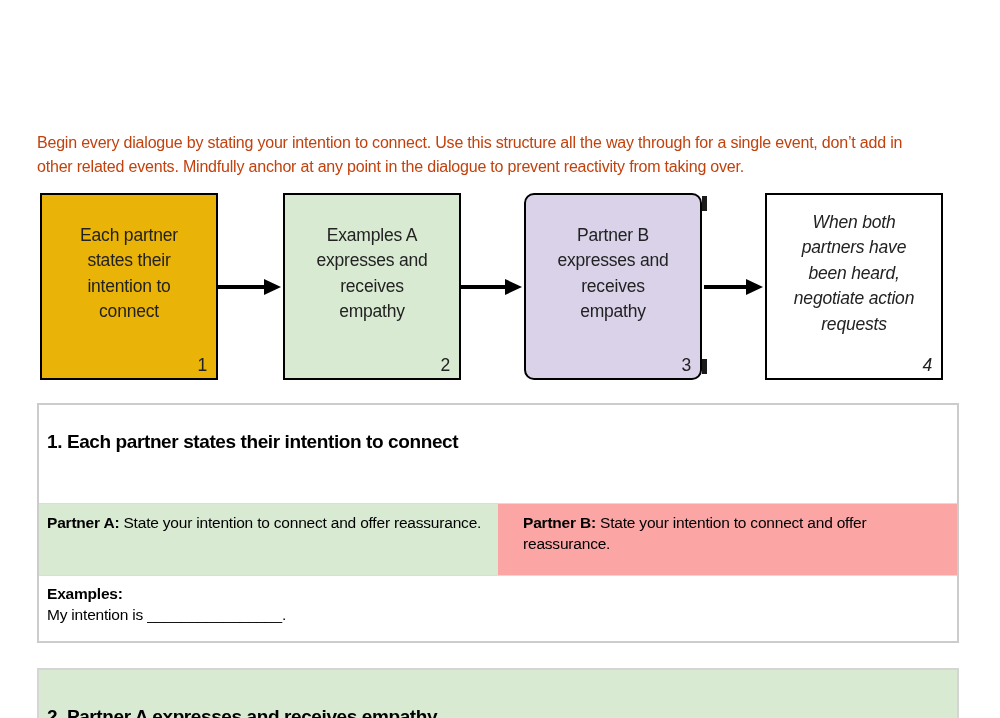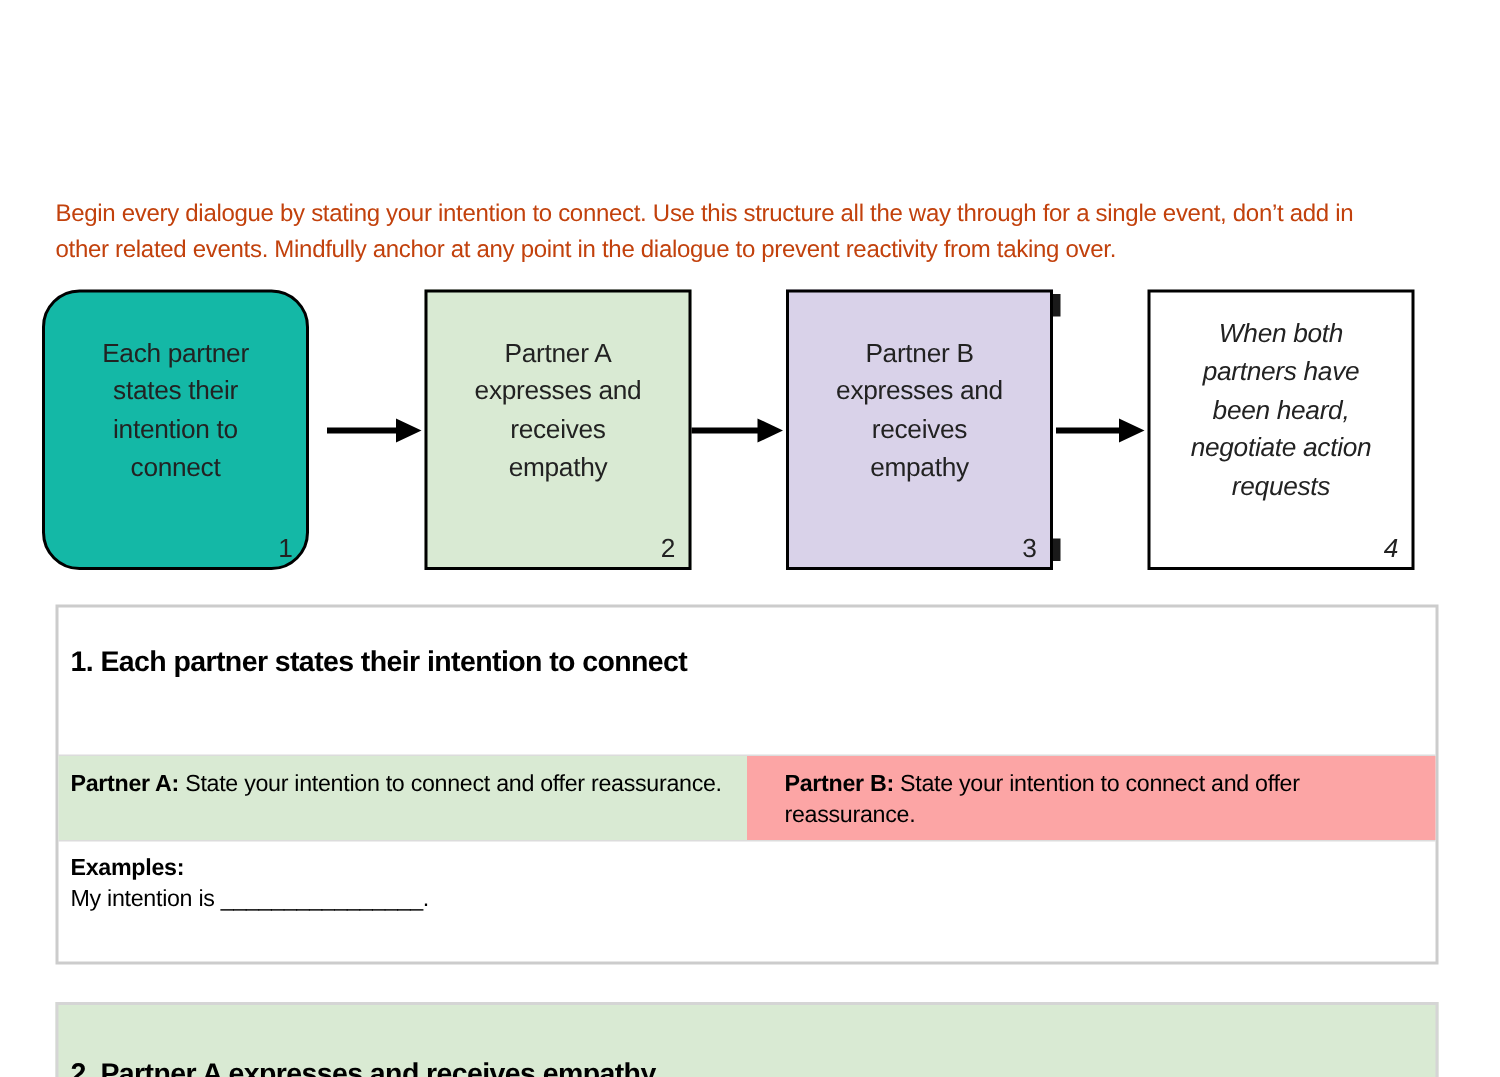--- a/index.html
+++ b/index.html
@@ -49,23 +49,23 @@
     line-height: 25.5px;
     color: #222222;
     white-space: pre-line;
   }
   .flow-box .num {
     position: absolute;
     right: 9px; bottom: 2px;
     font-size: 17.5px;
     color: #222222;
   }
-  .box-1 { left: 28px;  background: #14b8a6; border-radius: 25px; }
+  .box-1 { left: 40px;  background: #eab308; }
   .box-2 { left: 283px; background: #d9ead3; }
-  .box-3 { left: 524px; background: #d9d2e9; }
+  .box-3 { left: 524px; background: #d9d2e9; border-radius: 10px; }
   .box-4 { left: 765px; background: #ffffff; font-style: italic; }
   .arrow-line {
     position: absolute;
     top: 285px; height: 4px;
     background: #000000;
   }
   .arrow-head {
     position: absolute;
     top: 279px;
     width: 0; height: 0;
@@ -95,21 +95,21 @@
   }
   .sec-heading {
     font-size: 19px;
     font-weight: bold;
     letter-spacing: -0.4px;
     color: #000000;
   }
   .s1-heading { padding: 26px 8px 0 8px; height: 98px; }
   .partner-row {
     display: flex;
-    height: 58px;
+    height: 73px;
     border-top: 1px solid #dcdcdc;
     border-bottom: 1px solid #dcdcdc;
   }
   .partner-cell {
     width: 50%;
     padding: 9px 10px 0 8px;
     font-size: 15.5px;
     line-height: 20.5px;
   }
   .cell-a { background: #d9ead3; }
@@ -147,21 +147,21 @@
 states their
 intention to
 connect</div>
       <div class="num">1</div>
     </div>
 
     <div class="arrow-line a1-line"></div>
     <div class="arrow-head a1-head"></div>
 
     <div class="flow-box box-2">
-      <div class="label">Partner A
+      <div class="label">Examples A
 expresses and
 receives
 empathy</div>
       <div class="num">2</div>
     </div>
 
     <div class="arrow-line a2-line"></div>
     <div class="arrow-head a2-head"></div>
 
     <div class="flow-box box-3">

